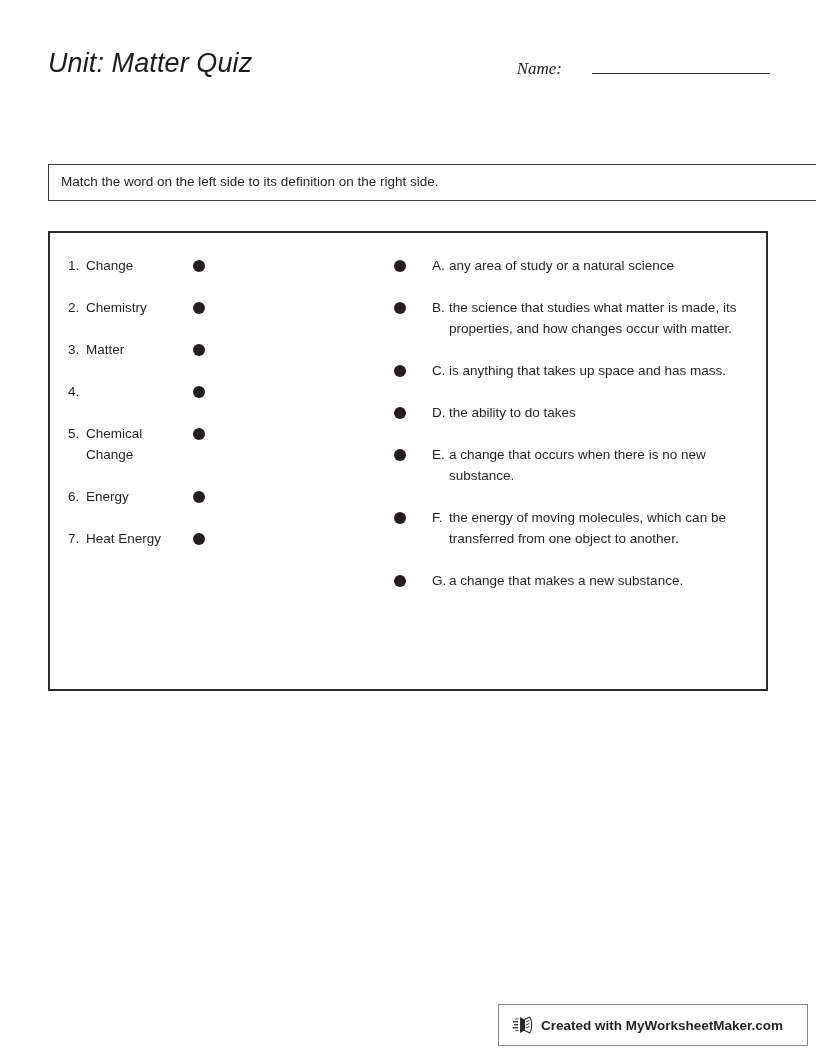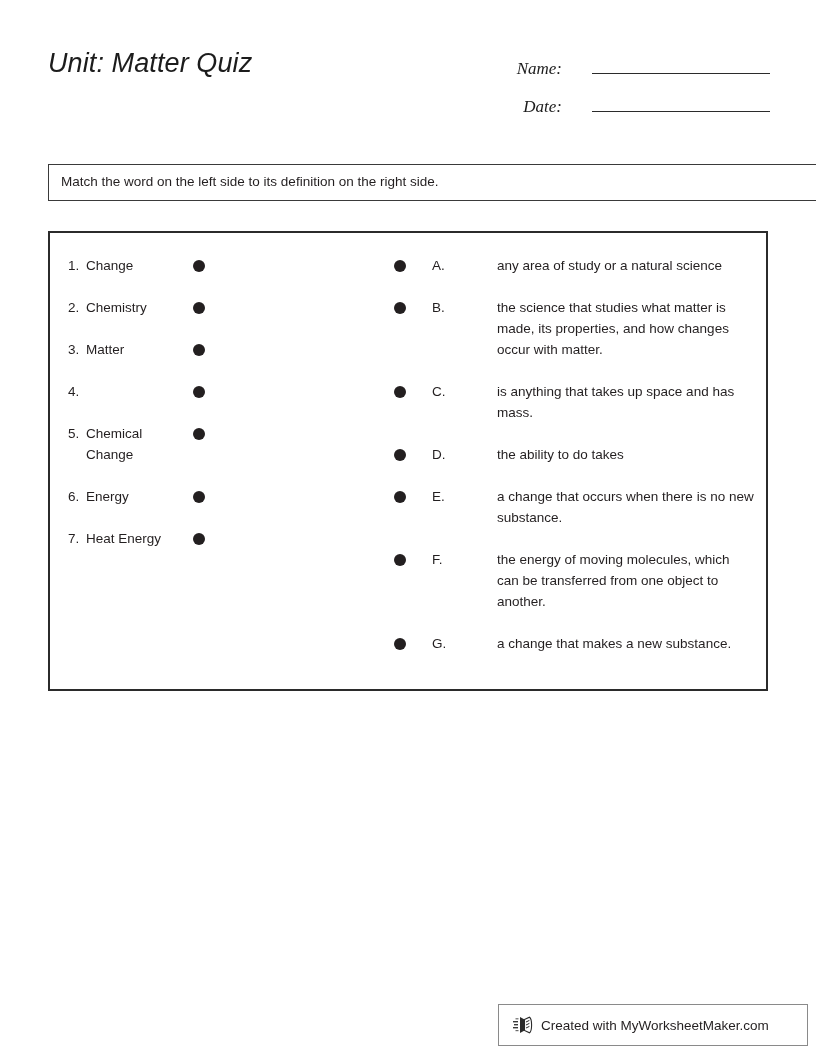--- a/index.html
+++ b/index.html
@@ -149,21 +149,20 @@
     color: #231f20;
     flex: 1;
     display: flex;
   }
   .def-letter {
     width: 17px;
     flex: 0 0 17px;
   }
   .def-label {
     flex: 1;
-    margin-left: 48px;
   }
 
   
   #footer-badge {
     position: absolute;
     left: 498px;
     top: 1004px;
     width: 310px;
     height: 42px;
     box-sizing: border-box;
@@ -177,38 +176,35 @@
     width: 20px;
     height: 22px;
     flex: 0 0 20px;
     margin-right: 8px;
   }
   #footer-text {
     font-family: "Liberation Sans", sans-serif;
     font-size: 13.5px;
     color: #231f20;
     white-space: nowrap;
+    font-weight: bold;
   }
 </style>
 </head>
 <body>
 
 <div id="header">
 
   <div id="page-title">Unit: Matter Quiz</div>
 
   <div class="field-row" id="name-row">
     <span class="field-label">Name:</span>
     <span class="field-line"></span>
   </div>
 
-  <div class="field-row" id="date-row">
-    <span class="field-label">Date:</span>
-    <span class="field-line"></span>
-  </div>
 
 </div>
 
 <div id="instruction-box">
   <span id="instruction-text">Match the word on the left side to its definition on the right side.</span>
 </div>
 
 <div id="matching-box">
   <div id="matching-inner">
 

